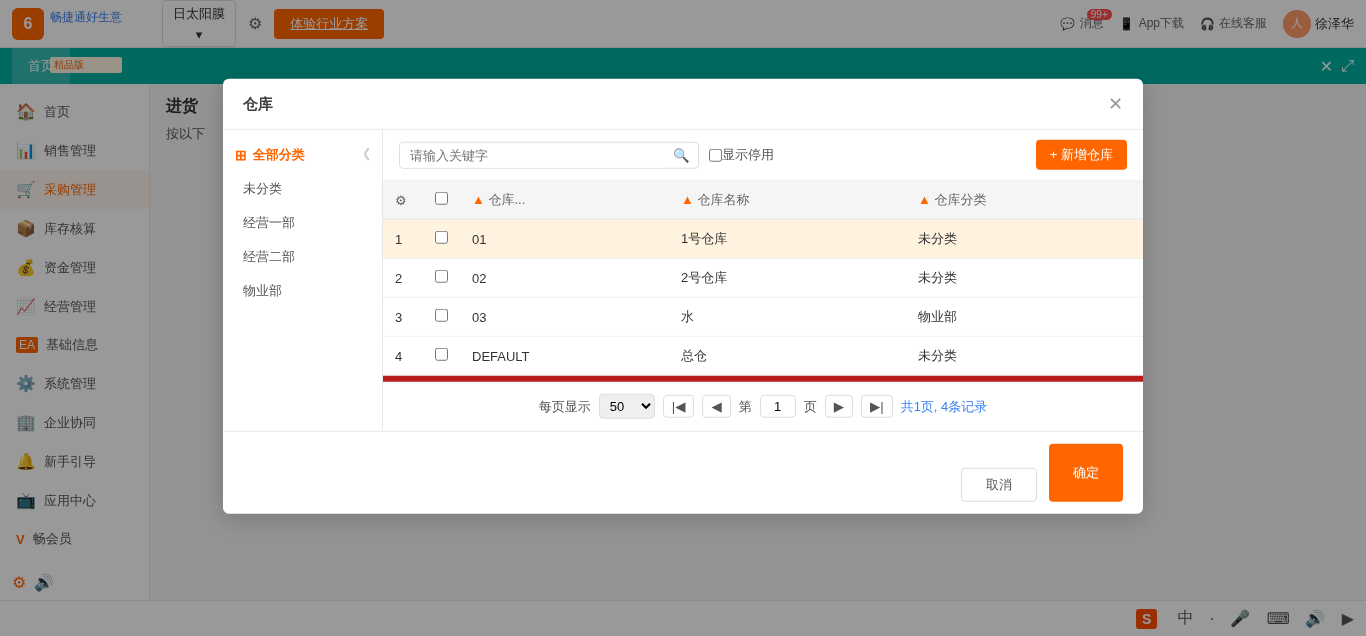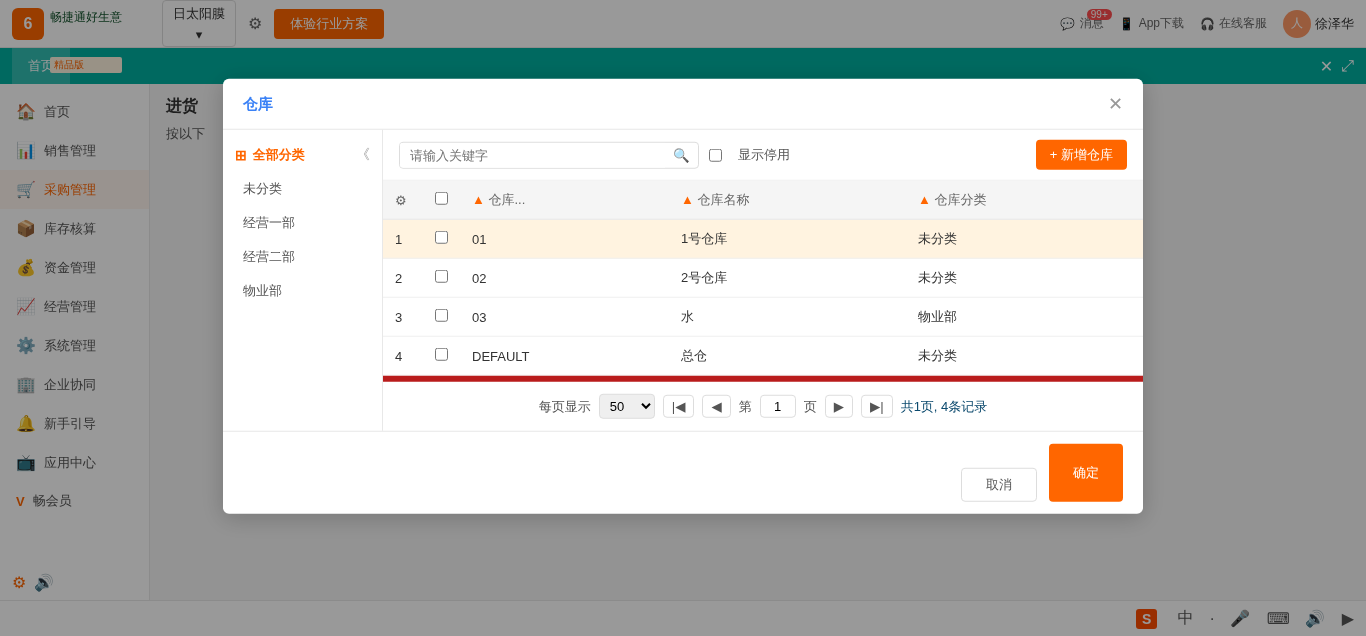--- a/index.html
+++ b/index.html
@@ -22,36 +22,36 @@
       width: 150px;
     }
     .logo-icon {
       width: 32px; height: 32px;
       background: #ff6600;
       border-radius: 6px;
       display: flex; align-items: center; justify-content: center;
       color: #fff; font-weight: bold; font-size: 16px;
       margin-right: 6px;
     }
-    .logo-text { font-size: 12px; color: #14532d; line-height: 1.3; margin-top: 36px; }
+    .logo-text { font-size: 12px; color: #3b82f6; line-height: 1.3; margin-top: 36px; }
     .logo-sub { font-size: 10px; color: #ff6600; background: #fff3e0; padding: 1px 4px; border-radius: 2px; margin-top: 32px; }
     .header-mid {
       flex: 1;
       display: flex;
       align-items: center;
       gap: 12px;
     }
     .store-selector {
       display: flex; align-items: center; gap: 4px;
       border: 1px solid #ddd; border-radius: 4px; padding: 4px 10px;
       cursor: pointer; color: #333; font-size: 13px; flex-direction: column;
     }
     .trial-btn {
       background: #ff6600; color: #fff; border: none;
-      padding: 6px 16px; border-radius: 4px; cursor: pointer; font-size: 13px;
+      padding: 6px 16px; border-radius: 4px; cursor: pointer; font-size: 13px; text-decoration: underline;
     }
     .gear-btn {
       background: none; border: none; cursor: pointer; color: #666; font-size: 16px;
     }
     .header-right {
       display: flex; align-items: center; gap: 16px;
     }
     .notif-item { display: flex; align-items: center; gap: 4px; cursor: pointer; color: #666; font-size: 12px; position: relative; }
     .badge { background: #ff4d4f; color: #fff; font-size: 10px; padding: 0 4px; border-radius: 8px; position: absolute; top: -6px; right: -8px; }
     .user-info { display: flex; align-items: center; gap: 4px; cursor: pointer; color: #333; }
@@ -117,21 +117,21 @@
       box-shadow: 0 4px 24px rgba(0,0,0,0.2);
       z-index: 200;
       display: flex;
       flex-direction: column;
     }
     .modal-header {
       display: flex; align-items: center; justify-content: space-between;
       padding: 14px 20px;
       border-bottom: 1px solid #e8e8e8;
     }
-    .modal-title { font-size: 15px; font-weight: bold; color: #3b82f6; text-align: center; }
+    .modal-title { font-size: 15px; font-weight: bold; color: #404040; text-align: center; }
     .modal-close { background: none; border: none; cursor: pointer; font-size: 18px; color: #999; }
     .modal-body { display: flex; flex: 1; min-height: 0; }
 
     
     .cat-sidebar {
       width: 160px;
       border-right: 1px solid #e8e8e8;
       padding: 8px 0;
       flex-shrink: 0;
     }
@@ -156,21 +156,21 @@
     }
     .search-box {
       display: flex; align-items: center;
       border: 1px solid #ddd; border-radius: 4px; overflow: hidden;
       flex: 1; max-width: 300px;
     }
     .search-input {
       border: none; outline: none; padding: 5px 10px; font-size: 13px; flex: 1;
     }
     .search-btn { background: none; border: none; padding: 5px 8px; cursor: pointer; color: #999; }
-    .show-disabled { display: flex; align-items: center; gap: 16px; font-size: 13px; color: #555; }
+    .show-disabled { display: flex; align-items: center; gap: 0; font-size: 13px; color: #555; }
     .add-btn {
       margin-left: auto;
       background: #ff6600; color: #fff; border: none;
       padding: 6px 14px; border-radius: 4px; cursor: pointer; font-size: 13px;
     }
 
     
     .data-table { flex: 1; overflow: auto; }
     table { width: 100%; border-collapse: collapse; }
     thead tr { background: #f5f5f5; }
@@ -192,21 +192,21 @@
       display: flex; align-items: center; justify-content: center;
       padding: 12px 16px; gap: 8px; border-top: 6px solid #b91c1c;
     }
     .page-label { font-size: 13px; color: #555; }
     .page-select {
       border: 1px solid #ddd; border-radius: 4px; padding: 3px 6px; font-size: 13px;
     }
     .page-btn { background: none; border: 1px solid #ddd; border-radius: 4px; padding: 3px 8px; cursor: pointer; color: #555; }
     .page-btn:disabled { color: #ccc; cursor: not-allowed; }
     .page-input { border: 1px solid #ddd; border-radius: 4px; padding: 3px 6px; width: 36px; text-align: center; font-size: 13px; }
-    .page-total { font-size: 13px; color: #0c4a6e; }
+    .page-total { font-size: 13px; color: #3b82f6; }
 
     
     .modal-footer {
       display: flex; justify-content: flex-end; gap: 12px;
       padding: 12px 20px;
       border-top: 1px solid #e8e8e8;
     }
     .btn-cancel { border: 1px solid #ddd; background: #fff; padding: 7px 24px; border-radius: 4px; cursor: pointer; font-size: 13px; color: #555; margin-top: 24px; }
     .btn-confirm { background: #ff6600; color: #fff; border: none; padding: 7px 24px; border-radius: 4px; cursor: pointer; font-size: 13px; }
 
@@ -300,20 +300,24 @@
       <span class="sidebar-icon">📦</span>
       <span>库存核算</span>
     </div>
     <div class="sidebar-item">
       <span class="sidebar-icon">💰</span>
       <span>资金管理</span>
     </div>
     <div class="sidebar-item">
       <span class="sidebar-icon">📈</span>
       <span>经营管理</span>
+    </div>
+    <div class="sidebar-item">
+      <span class="sidebar-icon" style="font-style:normal;font-size:12px;background:#ff6600;color:#fff;padding:1px 3px;border-radius:2px;">EA</span>
+      <span>基础信息</span>
     </div>
     <div class="sidebar-item">
       <span class="sidebar-icon">⚙️</span>
       <span>系统管理</span>
     </div>
     <div class="sidebar-item">
       <span class="sidebar-icon">🏢</span>
       <span>企业协同</span>
     </div>
     <div class="sidebar-item">

